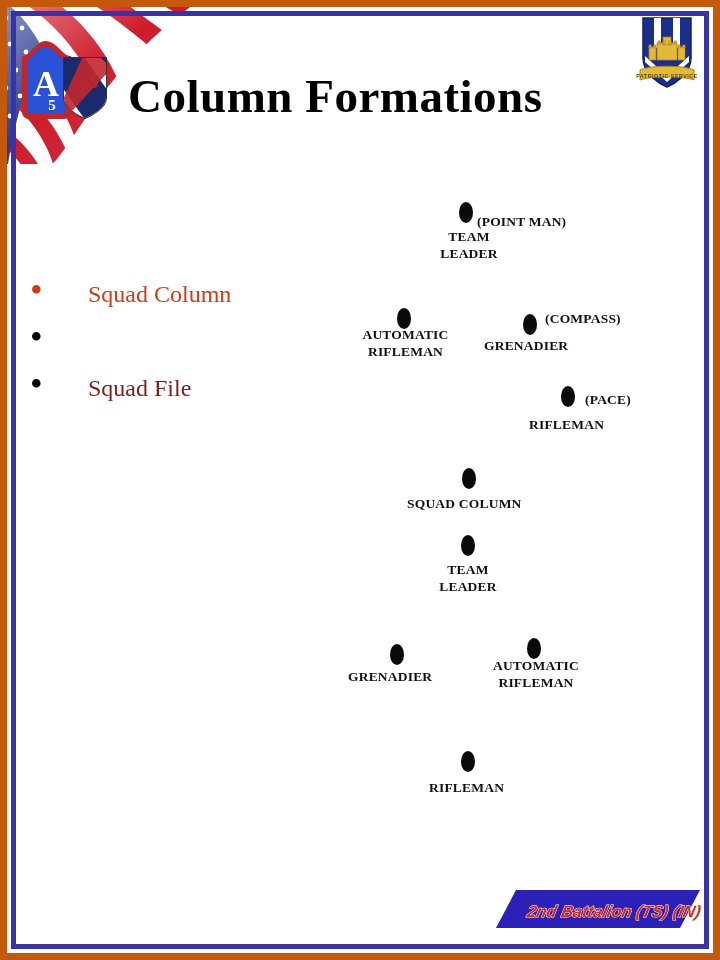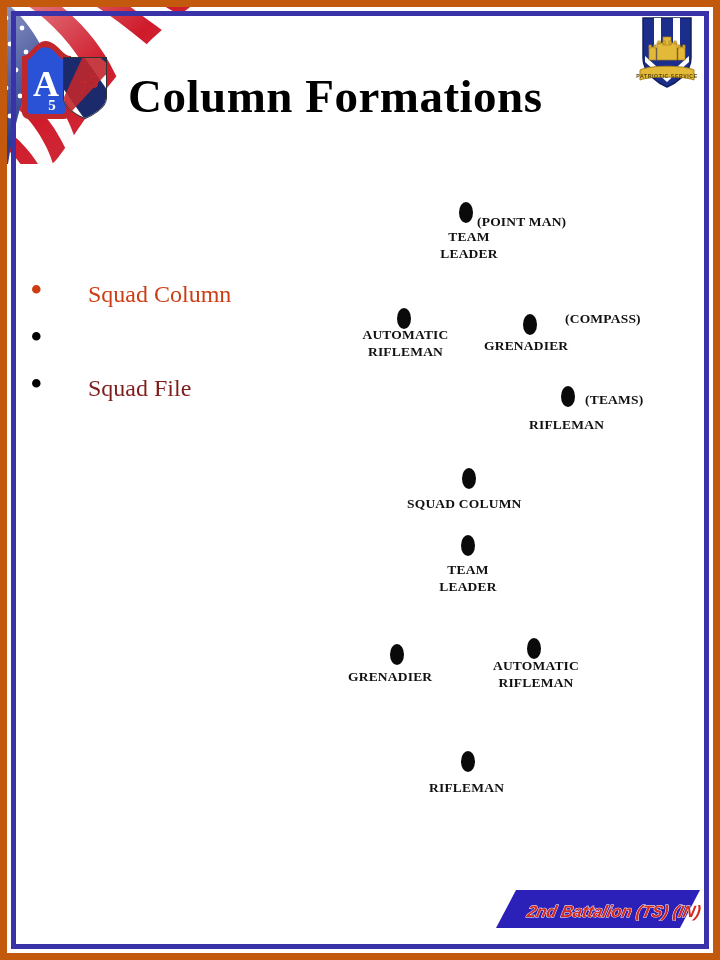--- a/index.html
+++ b/index.html
@@ -295,24 +295,24 @@
     <div class="soldier" style="left:461px; top:535px;"></div>
     <div class="soldier" style="left:390px; top:644px;"></div>
     <div class="soldier" style="left:527px; top:638px;"></div>
     <div class="soldier" style="left:461px; top:751px;"></div>
 
     <div class="role-label left" style="left:477px; top:214px;">(POINT MAN)</div>
     <div class="role-label center" style="left:414px; top:229px; width:110px;">TEAM<br>LEADER</div>
 
     <div class="role-label center" style="left:348px; top:327px; width:115px;">AUTOMATIC<br>RIFLEMAN</div>
 
-    <div class="role-label left" style="left:565px; top:311px;">(COMPASS)</div>
+    <div class="role-label left" style="left:545px; top:311px;">(COMPASS)</div>
     <div class="role-label left" style="left:484px; top:338px;">GRENADIER</div>
 
-    <div class="role-label left" style="left:585px; top:392px;">(TEAMS)</div>
+    <div class="role-label left" style="left:585px; top:392px;">(PACE)</div>
     <div class="role-label left" style="left:529px; top:417px;">RIFLEMAN</div>
 
     <div class="role-label left" style="left:407px; top:496px;">SQUAD COLUMN</div>
 
     <div class="role-label center" style="left:413px; top:562px; width:110px;">TEAM<br>LEADER</div>
 
     <div class="role-label left" style="left:348px; top:669px;">GRENADIER</div>
 
     <div class="role-label center" style="left:479px; top:658px; width:114px;">AUTOMATIC<br>RIFLEMAN</div>
 

